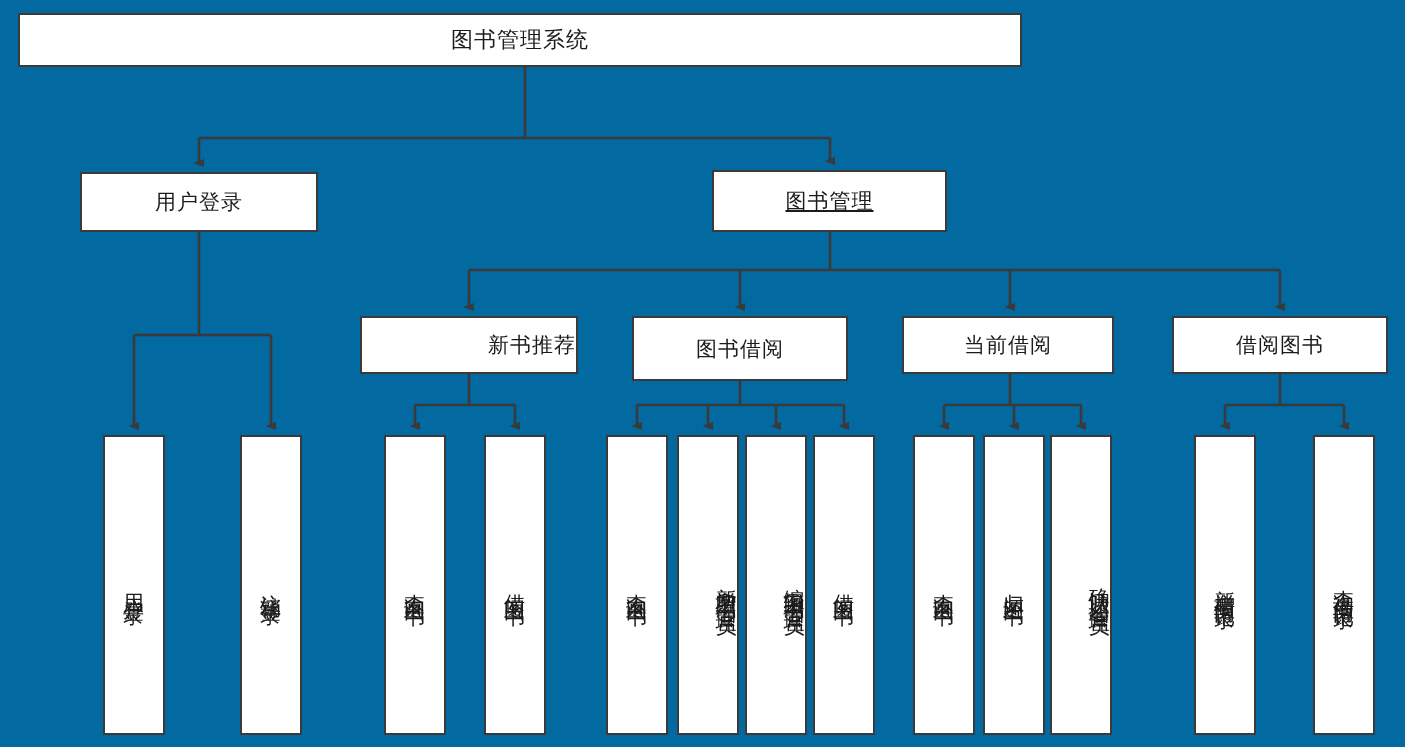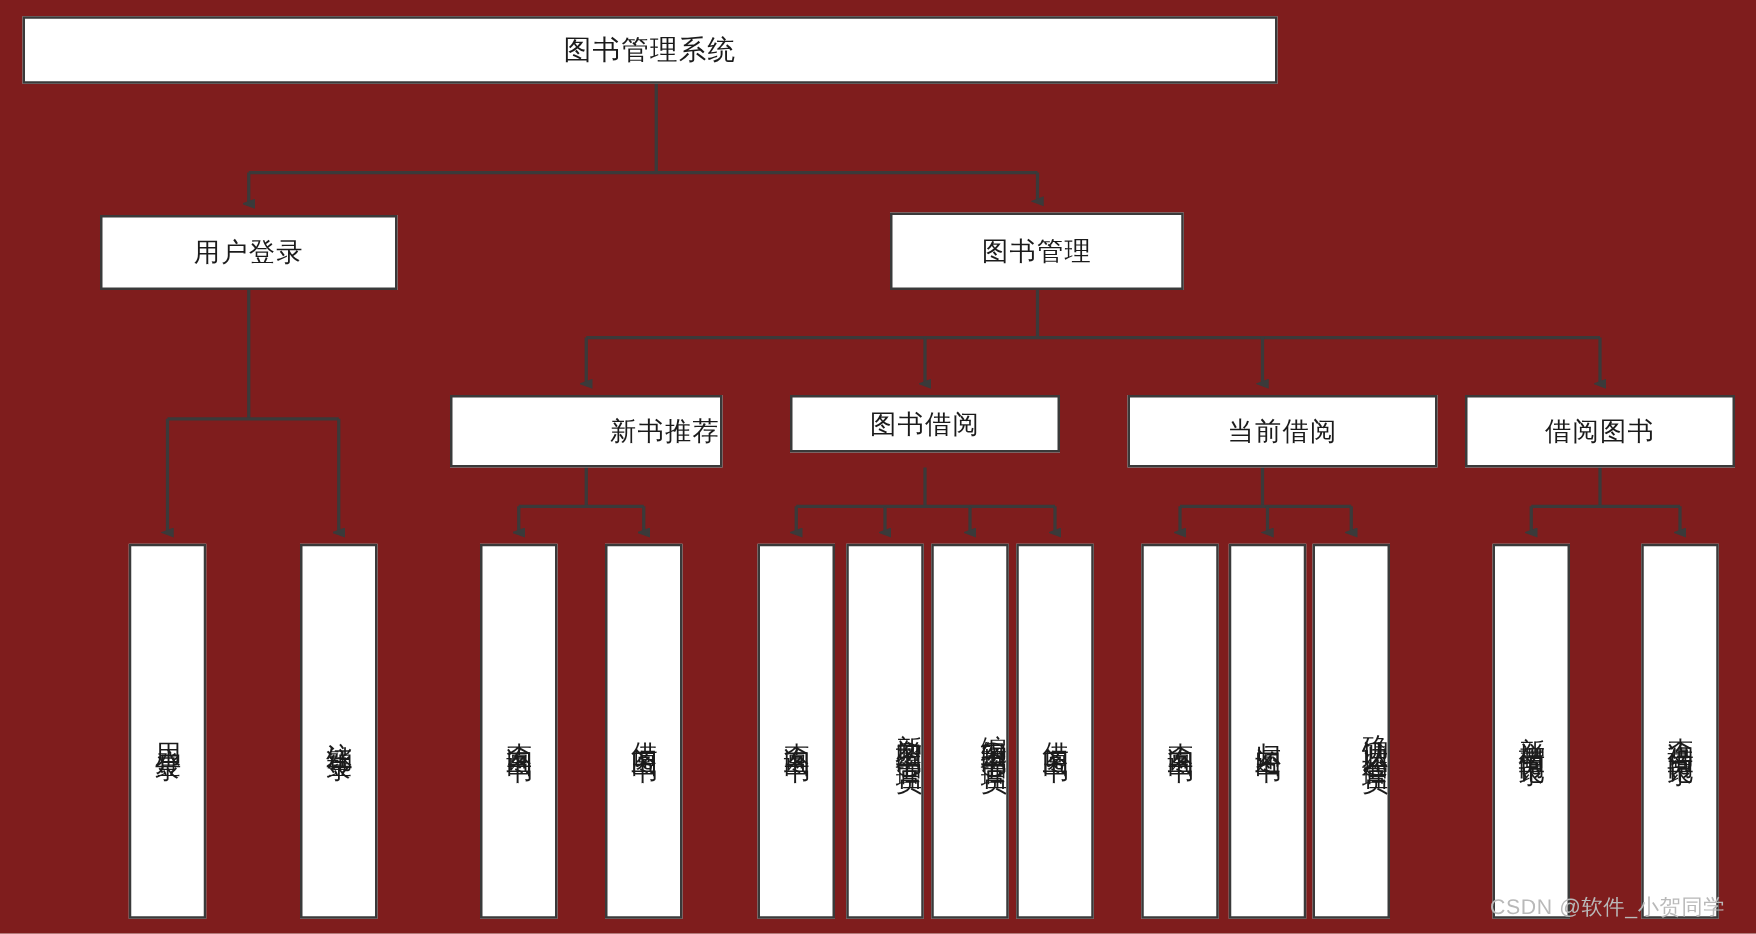--- a/index.html
+++ b/index.html
@@ -7,21 +7,21 @@
     padding: 0;
     background: #ffffff;
   }
   body {
     font-family: "Liberation Sans", "DejaVu Sans", sans-serif;
   }
   #canvas {
     position: relative;
     width: 1405px;
     height: 747px;
-    background: #7f1d1d;
+    background: #0369a1;
     overflow: hidden;
   }
   svg.connectors {
     position: absolute;
     left: 0;
     top: 0;
     width: 1405px;
     height: 747px;
     pointer-events: none;
   }
@@ -123,33 +123,33 @@
   </svg>
 
   <div class="node h root" id="root-node" style="left: 18px; top: 13px; width: 1004px; height: 54px;">
     <span>图书管理系统</span>
   </div>
 
   <div id="level2">
       <div class="node h" style="left: 80px; top: 172px; width: 238px; height: 60px;">
         <span>用户登录</span>
       </div>
-      <div class="node h" style="left: 712px; top: 170px; width: 235px; height: 62px;">
+      <div class="node h" style="left: 712px; top: 170px; width: 235px; height: 62px; text-decoration: underline;">
         <span>图书管理</span>
       </div>
     </div>
 
   <div id="level3">
       <div class="node h" style="left: 360px; top: 316px; width: 218px; height: 58px; justify-content: flex-end;">
         <span>新书推荐</span>
       </div>
-      <div class="node h" style="left: 632px; top: 316px; width: 216px; height: 46px;">
+      <div class="node h" style="left: 632px; top: 316px; width: 216px; height: 65px;">
         <span>图书借阅</span>
       </div>
-      <div class="node h" style="left: 902px; top: 316px; width: 248px; height: 58px;">
+      <div class="node h" style="left: 902px; top: 316px; width: 212px; height: 58px;">
         <span>当前借阅</span>
       </div>
       <div class="node h" style="left: 1172px; top: 316px; width: 216px; height: 58px;">
         <span>借阅图书</span>
       </div>
     </div>
 
   <div id="leaves">
       <div class="node v centered" style="left: 103px; top: 435px; width: 62px; height: 300px;">
         <span>用户登录</span>
@@ -185,14 +185,13 @@
         <span>确认归还（管理员）</span>
       </div>
       <div class="node v centered" style="left: 1194px; top: 435px; width: 62px; height: 300px;">
         <span>新增借阅记录</span>
       </div>
       <div class="node v centered" style="left: 1313px; top: 435px; width: 62px; height: 300px;">
         <span>查询借阅记录</span>
       </div>
     </div>
 
-  <div class="watermark" style="left: 1192px; top: 714px;">CSDN @软件_小贺同学</div>
 </div>
 
 </body></html>

